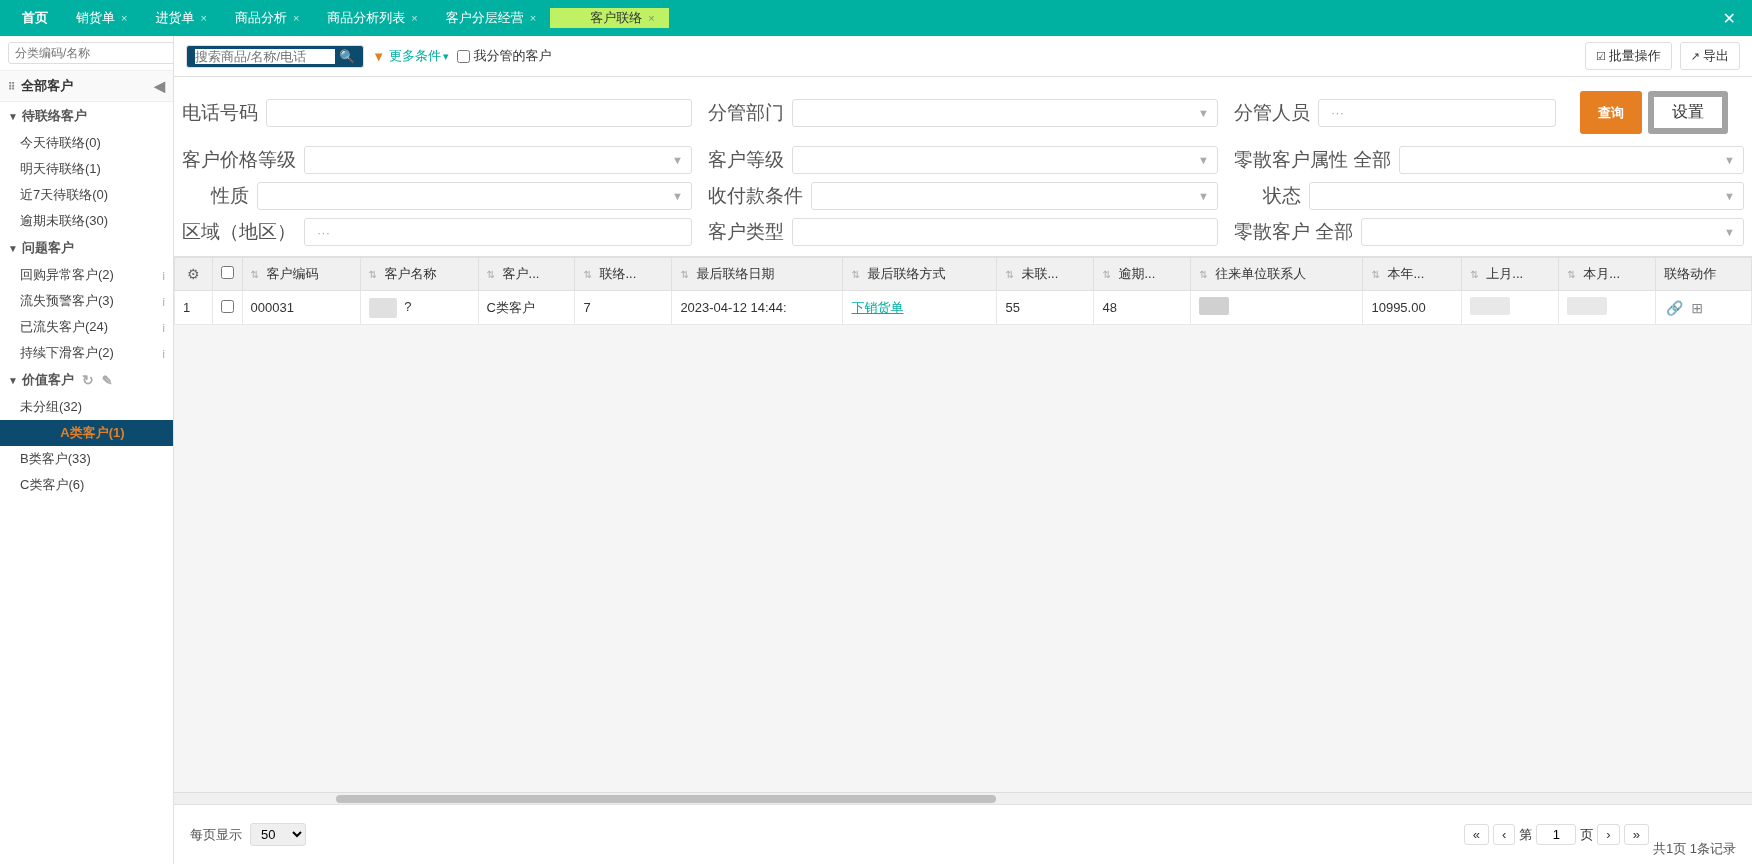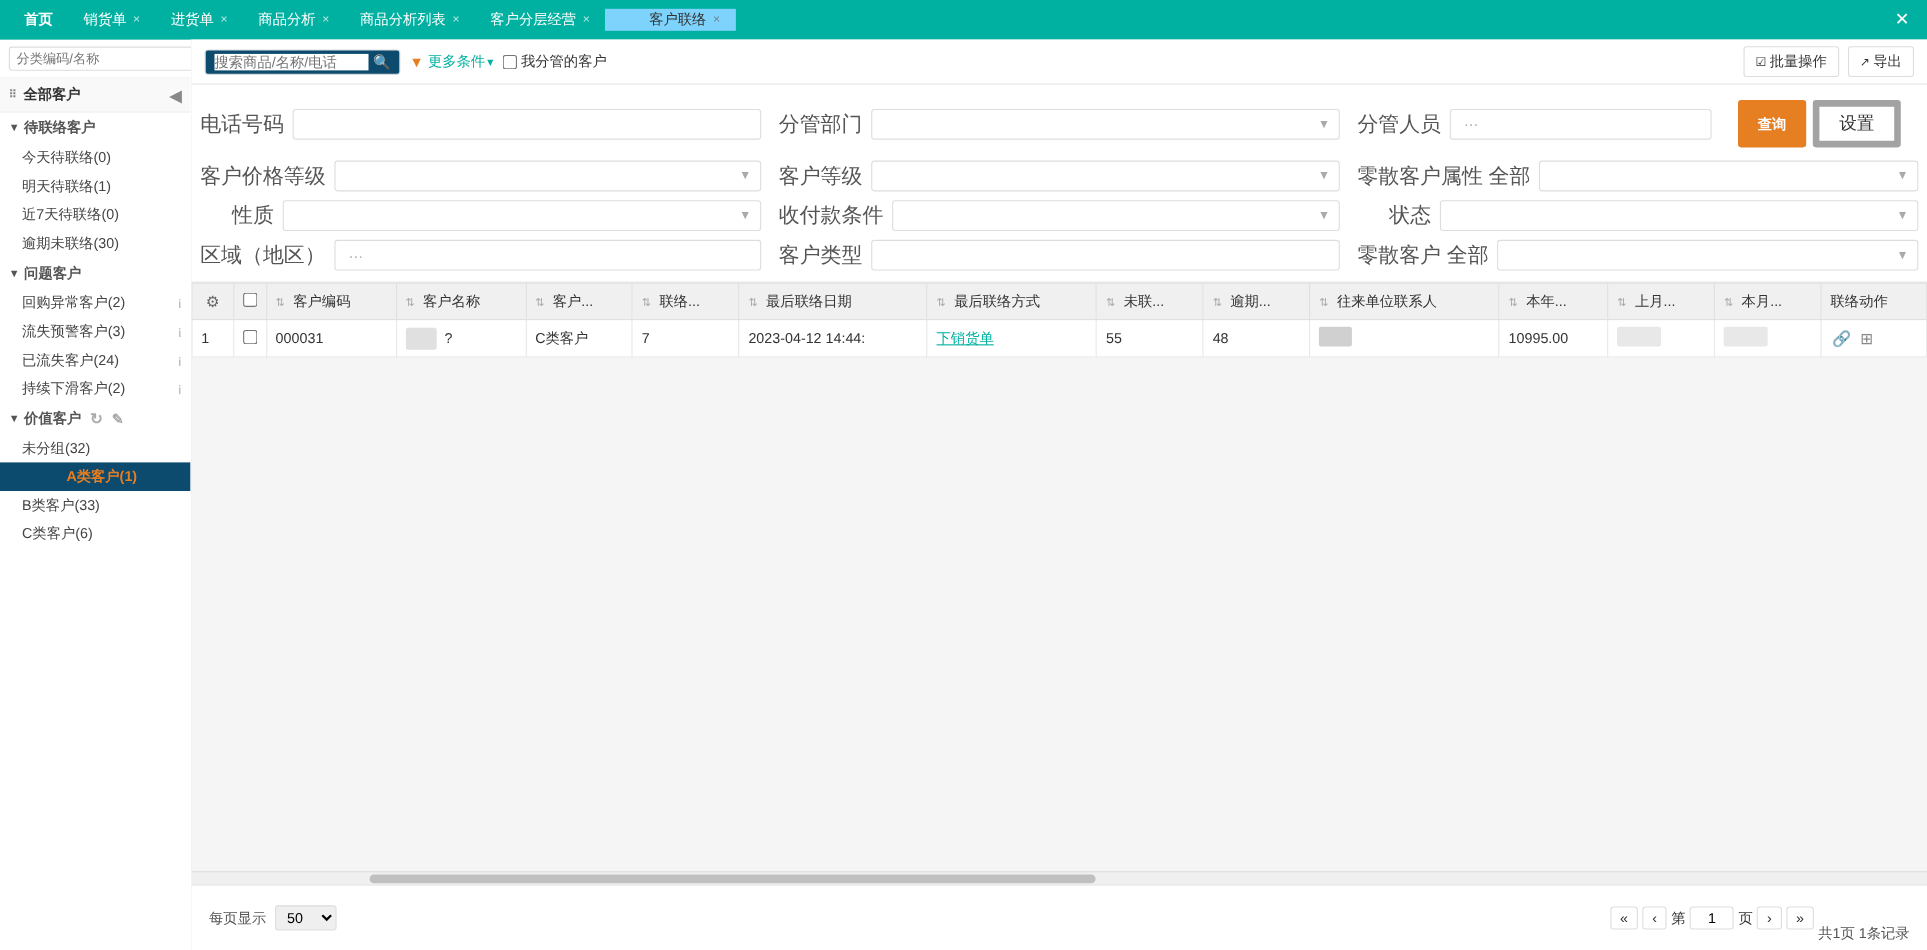--- a/index.html
+++ b/index.html
@@ -10,21 +10,21 @@
       display: flex; align-items: center;
       background: #00b0a0; height: 36px; padding: 0 8px;
       color: white; gap: 0;
     }
     .topbar-item {
       padding: 0 14px; height: 20px; display: flex; align-items: center;
       cursor: pointer; white-space: nowrap; font-size: 13px; color: white;
       position: relative;
     }
     .topbar-item.home { font-weight: bold; }
-    .topbar-item.active { background: #7dd3fc; color: #333; padding-left: 40px; }
+    .topbar-item.active { background: #bef264; color: #333; padding-left: 40px; }
     .topbar-item .close-x {
       margin-left: 6px; font-size: 11px; color: inherit; cursor: pointer; opacity: 0.7;
     }
     .topbar-item.active .close-x { color: #666; }
     .topbar-spacer { flex: 1; }
     .topbar-close { color: white; font-size: 16px; cursor: pointer; padding: 0 8px; }
 
     
     .main-layout { display: flex; height: calc(864px - 36px); }
 

